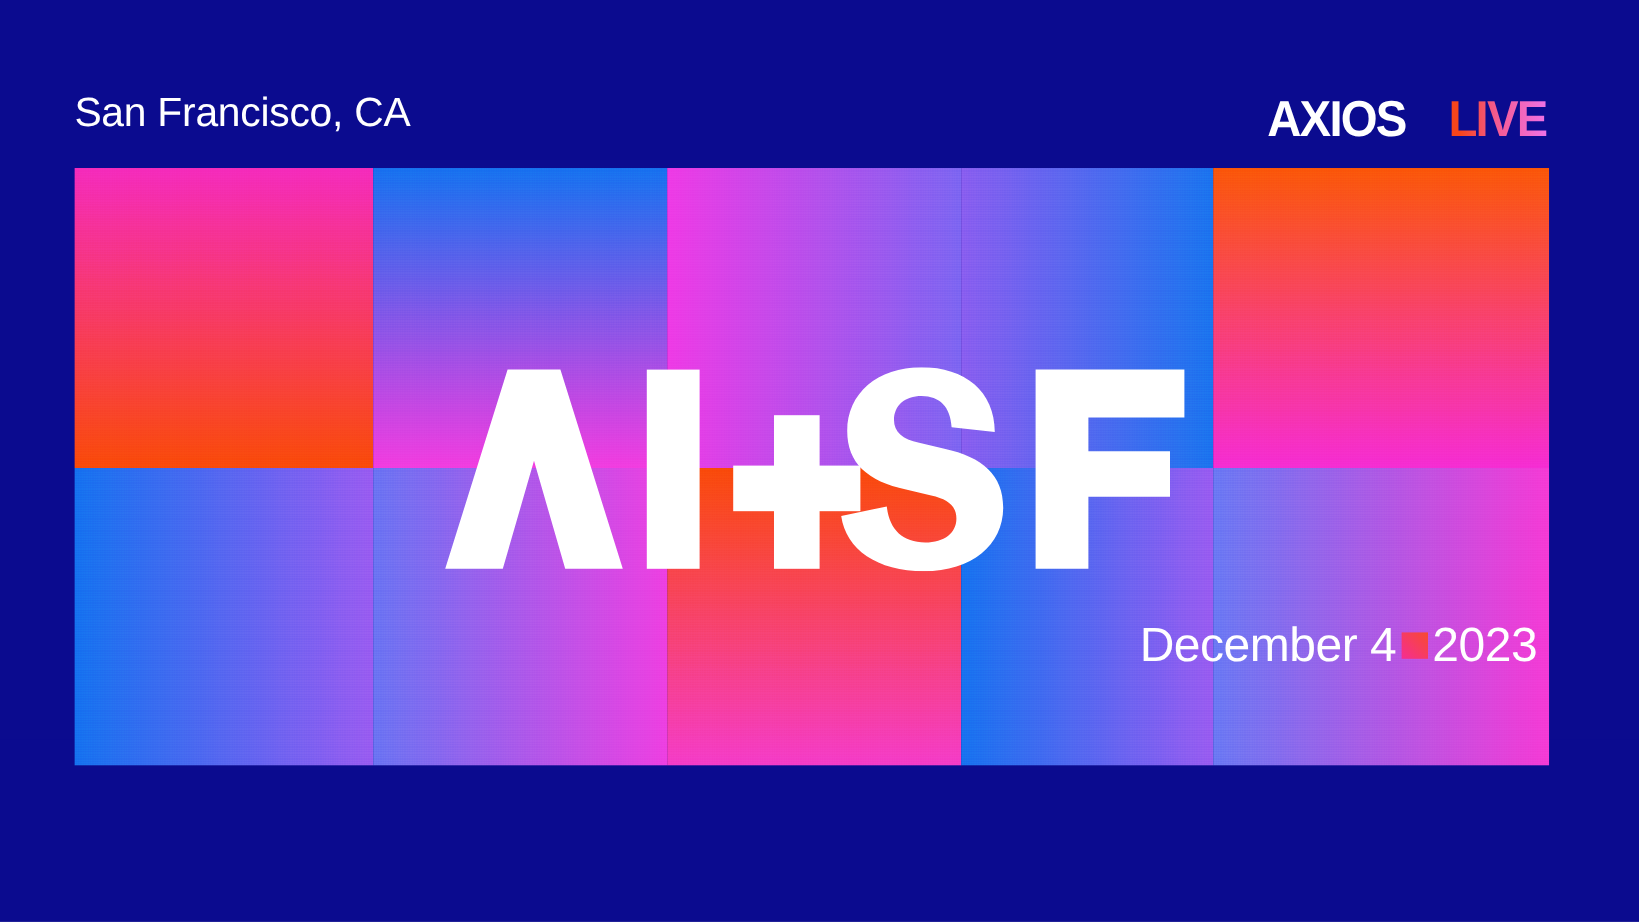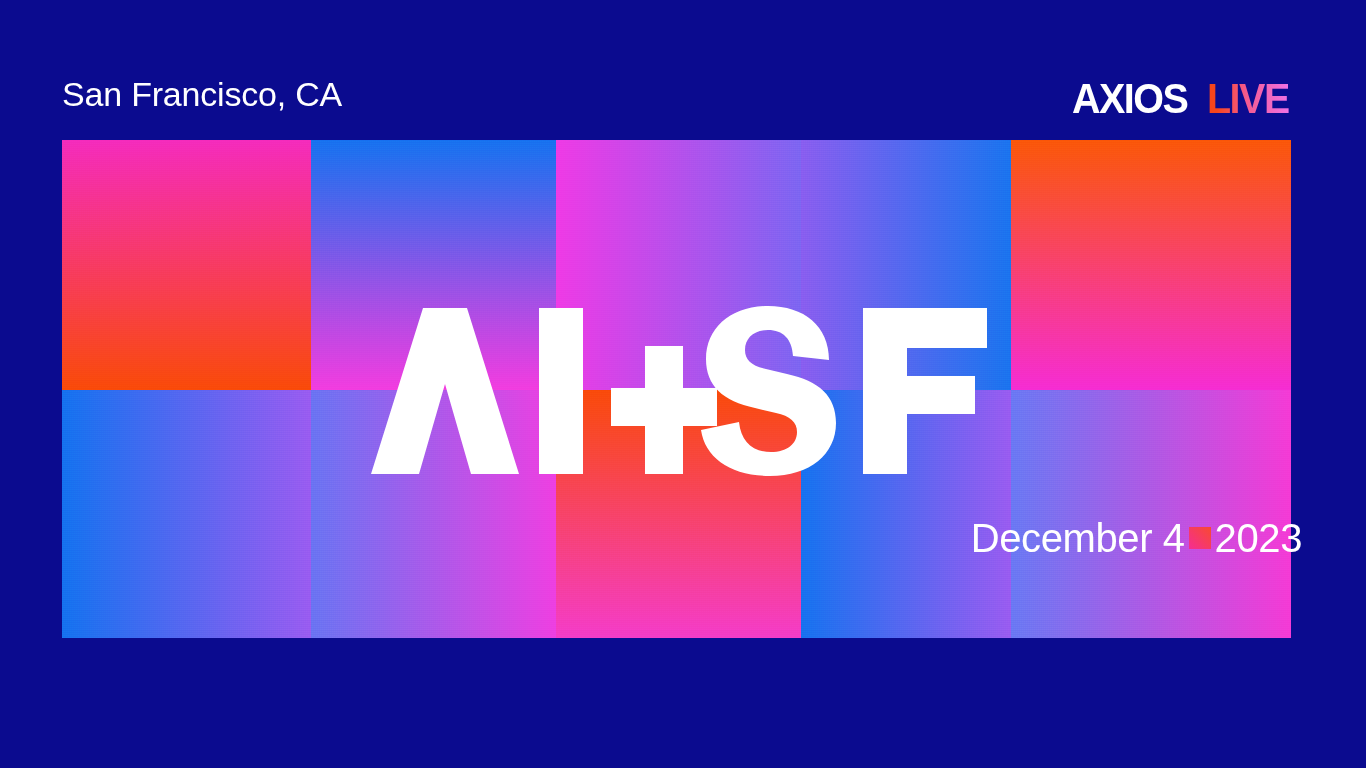--- a/index.html
+++ b/index.html
@@ -25,21 +25,21 @@
     letter-spacing:-0.2px;
     color:#ffffff;
     line-height:1;
   }
 
   #brand {
     position:absolute;
     right:72px; top:78px;
     display:flex;
     align-items:baseline;
-    gap:12px;
+    gap:28px;
     line-height:1;
   }
   #brand-axios {
     font-size:42px;
     font-weight:bold;
     letter-spacing:-1.6px;
     color:#ffffff;
     font-stretch:condensed;
     transform:scaleX(0.94);
     transform-origin:left center;
@@ -93,21 +93,21 @@
     display:flex;
     align-items:center;
     justify-content:center;
     pointer-events:none;
   }
   #headline svg { display:block; }
 
   
   #date-row {
     position:absolute;
-    right:64px; bottom:58px;
+    right:85px; bottom:58px;
     display:flex;
     align-items:center;
     gap:4px;
     line-height:1;
   }
   #date-left, #date-year {
     font-size:40px;
     font-weight:400;
     letter-spacing:-0.4px;
     color:#ffffff;

